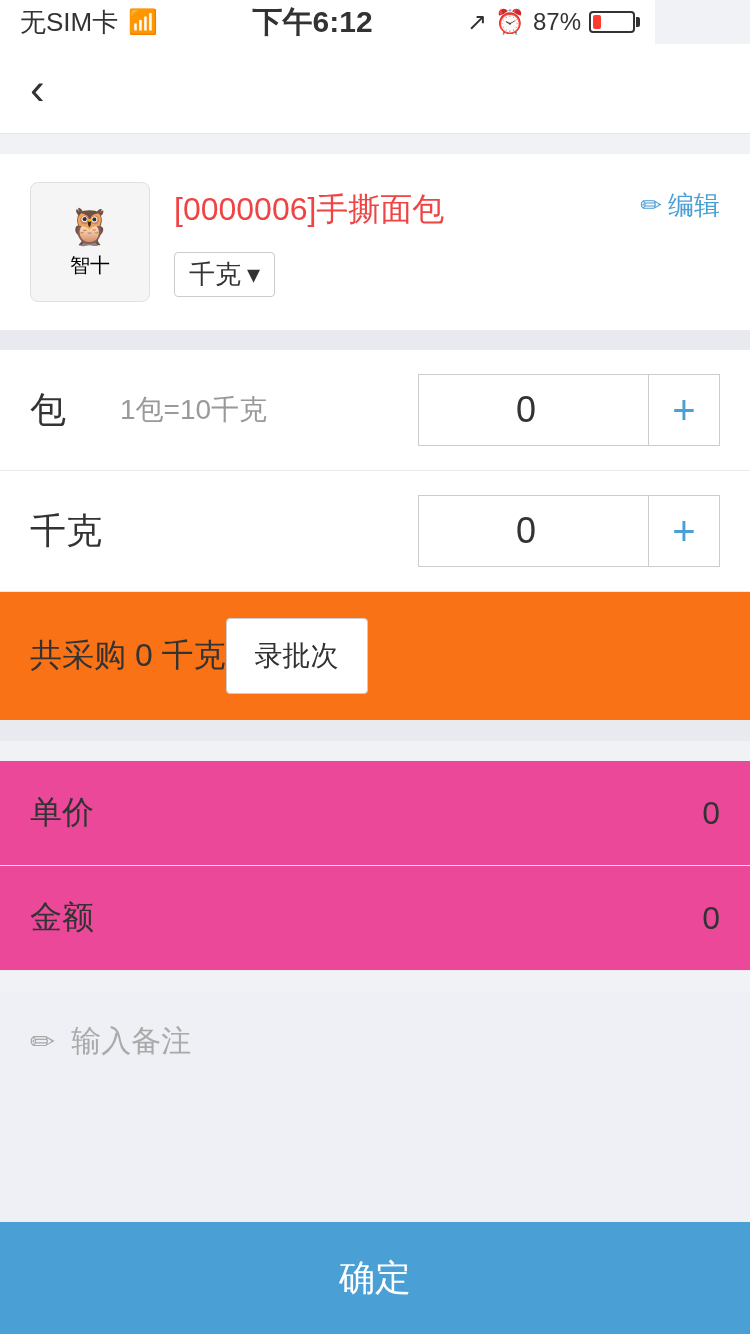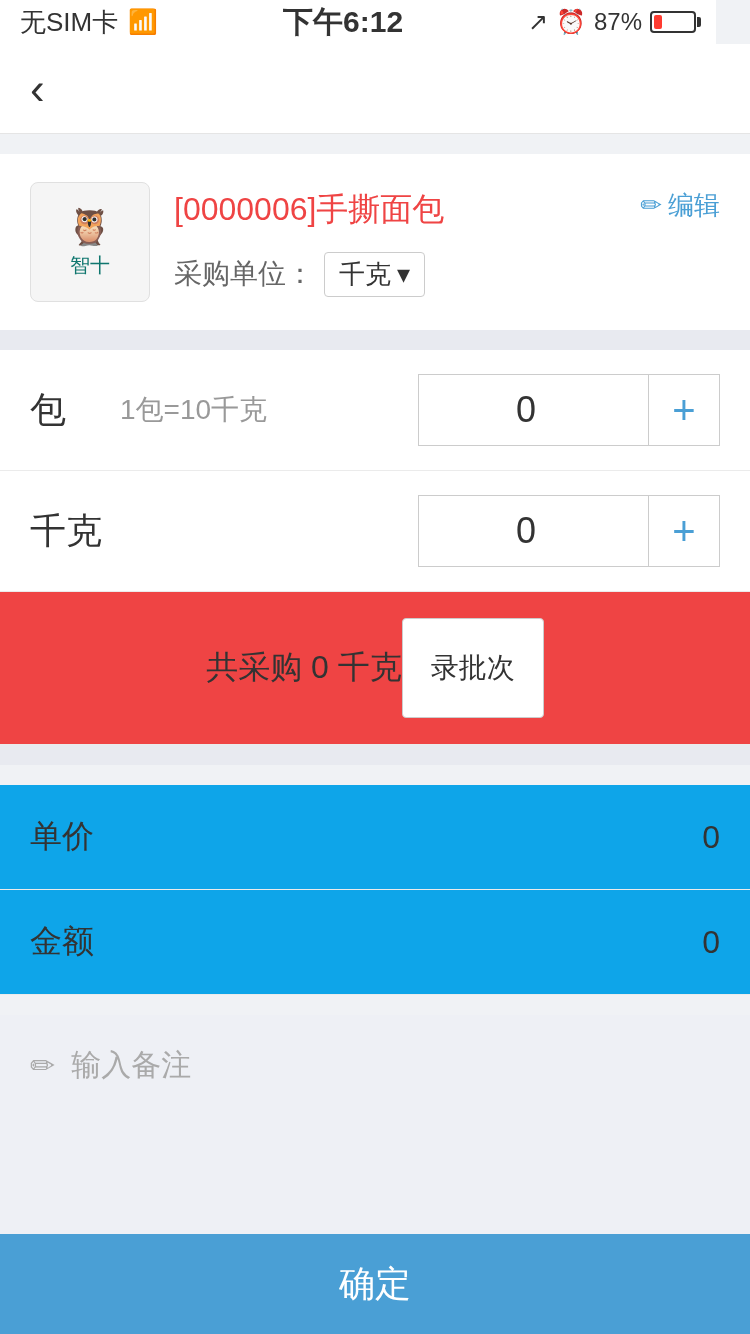--- a/index.html
+++ b/index.html
@@ -8,21 +8,21 @@
       width: 750px;
       min-height: 1334px;
       font-family: -apple-system, "PingFang SC", "Helvetica Neue", Arial, sans-serif;
       background: #f0f2f5;
       font-size: 32px;
       color: #333;
     }
 
     
     .status-bar {
-      width: 716px;
+      width: 655px;
       height: 44px;
       background: #fff;
       display: flex;
       align-items: center;
       justify-content: space-between;
       padding: 0 20px;
       font-size: 26px;
       color: #333;
     }
     .status-left { display: flex; align-items: center; gap: 10px; }
@@ -101,21 +101,21 @@
       align-items: center;
       justify-content: center;
       flex-shrink: 0;
     }
     .product-image-logo {
       font-size: 36px;
       color: #4a9fd5;
     }
     .product-image-text {
       font-size: 20px;
-      color: #0f766e;
+      color: #000000;
       margin-top: 4px;
       text-align: right;
     }
     .product-info {
       flex: 1;
     }
     .product-top-row {
       display: flex;
       align-items: flex-start;
       justify-content: space-between;
@@ -221,44 +221,44 @@
       font-size: 40px;
       color: #4a9fd5;
       display: flex;
       align-items: center;
       justify-content: center;
       cursor: pointer;
     }
 
     
     .total-row {
-      background: #ef4444;
-      display: flex;
-      align-items: center;
-      justify-content: center;
+      background: #f97316;
+      display: flex;
+      align-items: center;
+      justify-content: flex-start;
       padding: 26px 30px;
       border-bottom: 1px solid #ebebeb;
     }
     .total-text {
       font-size: 32px;
       color: #333;
     }
     .record-batch-btn {
       border: 1px solid #ccc;
       background: #fff;
-      padding: 30px 28px;
+      padding: 18px 28px;
       font-size: 28px;
       color: #333;
       border-radius: 4px;
       cursor: pointer;
     }
 
     
     .price-section {
-      background: #0ea5e9;
+      background: #ec4899;
       margin-top: 20px;
     }
     .price-row {
       display: flex;
       align-items: center;
       justify-content: space-between;
       padding: 30px 30px;
       border-bottom: 1px solid #ebebeb;
     }
     .price-label {
@@ -291,21 +291,21 @@
     
     .bottom-spacer {
       flex: 1;
       background: #eef0f5;
       min-height: 300px;
     }
 
     
     .confirm-bar {
       width: 750px;
-      height: 100px;
+      height: 112px;
       background: #4a9fd5;
       display: flex;
       align-items: center;
       justify-content: center;
       position: fixed;
       bottom: 0;
       left: 0;
       cursor: pointer;
     }
     .confirm-text {
@@ -353,21 +353,20 @@
     <div class="product-info">
       <div class="product-top-row">
         <span class="product-name">[0000006]手撕面包</span>
         <span class="product-edit-btn">
           <span>✏</span>
           <span>编辑</span>
         </span>
       </div>
       <div class="product-bottom-row">
         <div class="purchase-unit">
-          <span>采购单位：</span>
           <div class="unit-selector">
             <span>千克</span>
             <span>▾</span>
           </div>
         </div>
       </div>
     </div>
   </div>
 
   <div class="divider-section"></div>

